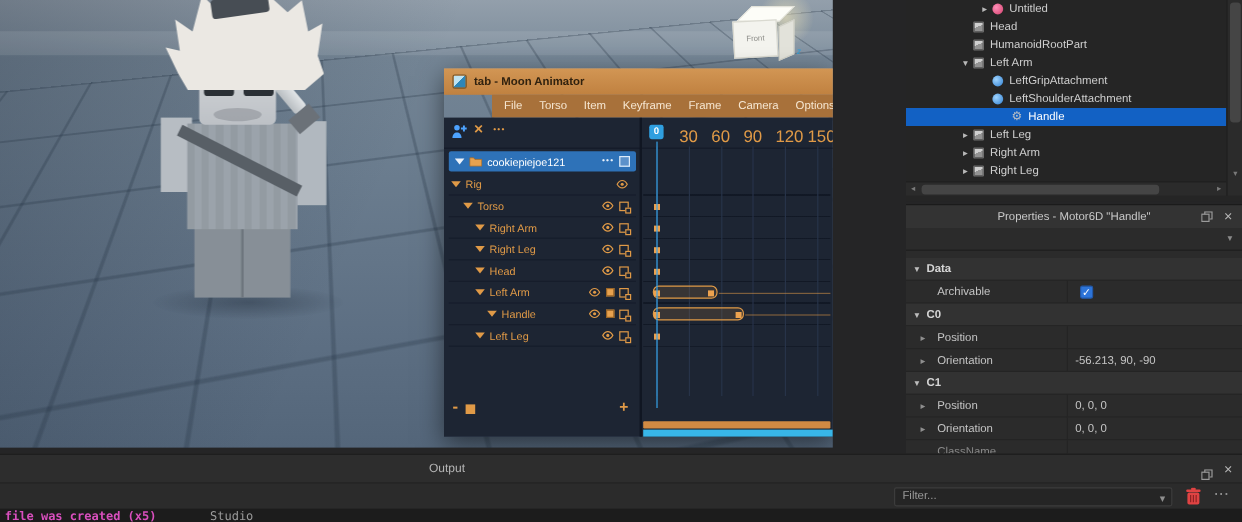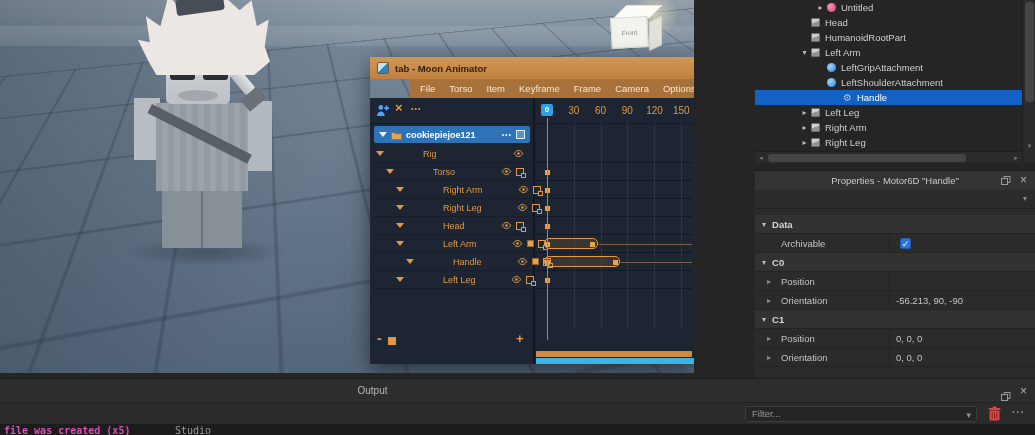--- a/index.html
+++ b/index.html
@@ -80,36 +80,36 @@
   .ma-xicon { position:absolute; left:25px; top:3px; color:#e09a47; font-size:13px; font-weight:bold; line-height:14px; }
   .ma-tooldots { position:absolute; left:41px; top:7px; color:#e09a47; font-size:7px; letter-spacing:1px; }
   .ma-timeblock { position:absolute; left:58px; top:3px; width:102px; text-align:center; }
   .ma-time { font-size:9px; color:#dfe6ee; }
   .ma-meta { font-size:6.5px; color:#75839a; margin-top:1px; white-space:nowrap; letter-spacing:.3px; }
   .ma-vdiv { position:absolute; left:163px; top:0; width:2px; height:266px; background:#101622; }
   .ma-rowlines { position:absolute; left:166px; top:47px; width:156px; height:144px;
     background:repeating-linear-gradient(to bottom, transparent 0 17px, rgba(10,16,28,.6) 17px 18px); }
   .ma-righeader { position:absolute; left:4px; top:28px; width:156px; height:17px; background:#2e72b8;
     border-radius:2px; display:flex; align-items:center; gap:4px; padding:0 5px; }
-  .ma-rigname { font-size:9px; font-weight:bold; color:#fff; white-space:nowrap; }
+  .ma-rigname { font-size:9px; font-weight:normal; color:#fff; white-space:nowrap; }
   .ma-rigdots { margin-left:auto; color:#e7f0fb; font-size:7px; letter-spacing:1px; }
   .ma-rigbox { width:9px; height:9px; border:1px solid #dcebfb; background:rgba(230,240,255,.25); }
   .ma-tri { width:0; height:0; border-left:4px solid transparent; border-right:4px solid transparent;
     border-top:5px solid #e09a47; margin-right:4px; flex-shrink:0; }
   .ma-tri.white { border-top-color:#eaf2fb; margin-right:0; }
   .ma-track-row { position:absolute; left:4px; width:156px; height:18px; display:flex;
-    align-items:center; border-bottom:1px solid #161d2b;gap:35px; }
+    align-items:center; border-bottom:1px solid #161d2b; }
   .ma-track-label { font-size:9px; color:#e09a47; white-space:nowrap; }
   .ma-track-icons { margin-left:auto; display:flex; align-items:center; gap:4px; padding-right:6px; }
   .ma-eye { width:11px; height:9px; display:inline-flex; }
   .ma-filled { width:7px; height:7px; background:#e8a24f; border:1px solid #9a6526; }
   .ma-boxicon { width:8px; height:8px; border:1px solid #e09a47; position:relative; }
   .ma-boxicon::after { content:''; position:absolute; right:-3px; bottom:-3px; width:3px; height:3px;
     background:#1d2533; border:1px solid #e09a47; }
-  .ma-tick { position:absolute; top:7px; width:16px; text-align:center; font-size:10px; color:#e09a47; }
+  .ma-tick { position:absolute; top:7px; width:16px; text-align:center; font-size:14px; color:#e09a47; }
   .ma-gridline { position:absolute; top:24px; width:1px; height:208px; background:#273349; }
   .ma-playhead { position:absolute; left:177px; top:20px; width:1px; height:222px; background:#35a3e8; z-index:4; }
   .ma-zero-chip { position:absolute; left:171px; top:6px; width:12px; height:12px; background:#2f9fe0;
     color:#fff; font-size:8px; font-weight:bold; text-align:center; line-height:12px; border-radius:2px; z-index:5; }
   .ma-key { position:absolute; width:5px; height:5px; background:#eda24f; z-index:3; }
   .ma-bar { position:absolute; height:11px; border:1px solid #e09a47; border-radius:5px;
     background:rgba(224,154,71,.14); z-index:2; }
   .ma-tail { position:absolute; height:1px; background:rgba(224,154,71,.5); z-index:1; }
   .ma-zoom-minus { position:absolute; left:7px; top:232px; color:#e09a47; font-size:14px; font-weight:bold; }
   .ma-zoom-handle { position:absolute; left:18px; top:239px; width:8px; height:8px; background:#e09a47; }
@@ -531,20 +531,23 @@
         <div class="prow">
           <div class="cell-label">
             <span class="prop-exp">▸</span>
             <span>Orientation</span>
           </div>
           <div class="cell-value">
             <span>0, 0, 0</span>
           </div>
         </div>
         <div class="prow dim">
+          <div class="cell-label">
+            <span>ClassName</span>
+          </div>
         </div>
       </div>
   </div>
 
   <div id="output-header">
     <div id="output-title">Output</div>
     <span class="panel-float">
       <svg width="10" height="9" viewBox="0 0 10 9">
         <rect x="0.5" y="2.5" width="6" height="6" fill="none" stroke="#9a9a9a"></rect>
         <path d="M3 2.5V.5h6v6H7" fill="none" stroke="#9a9a9a"></path>

